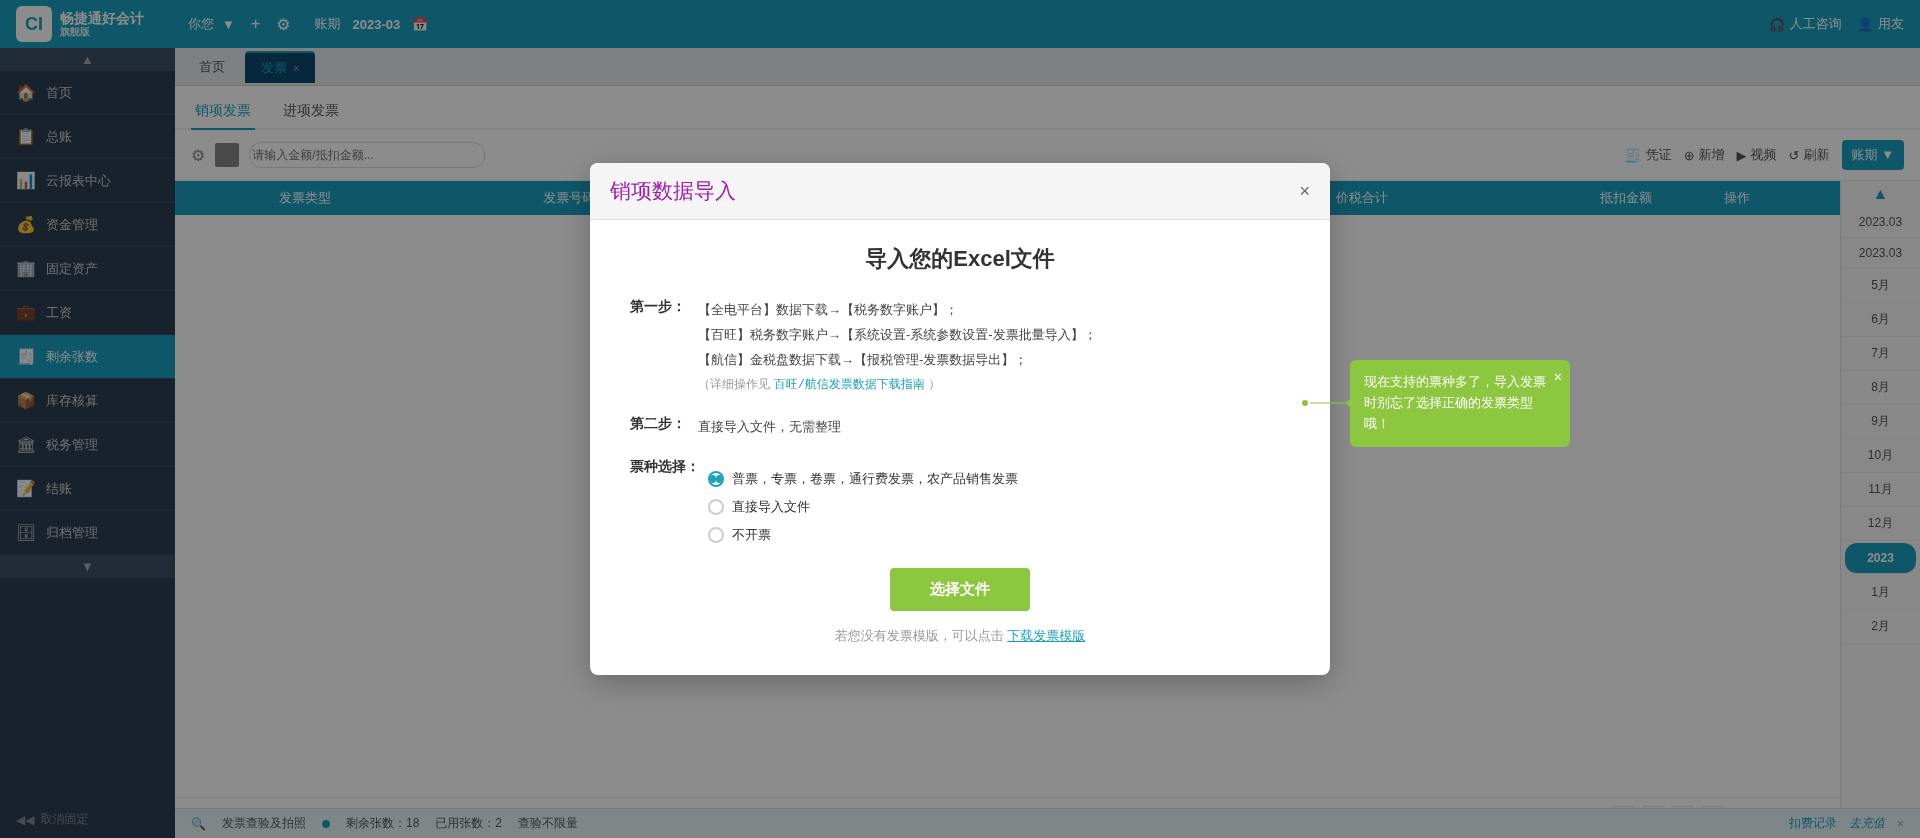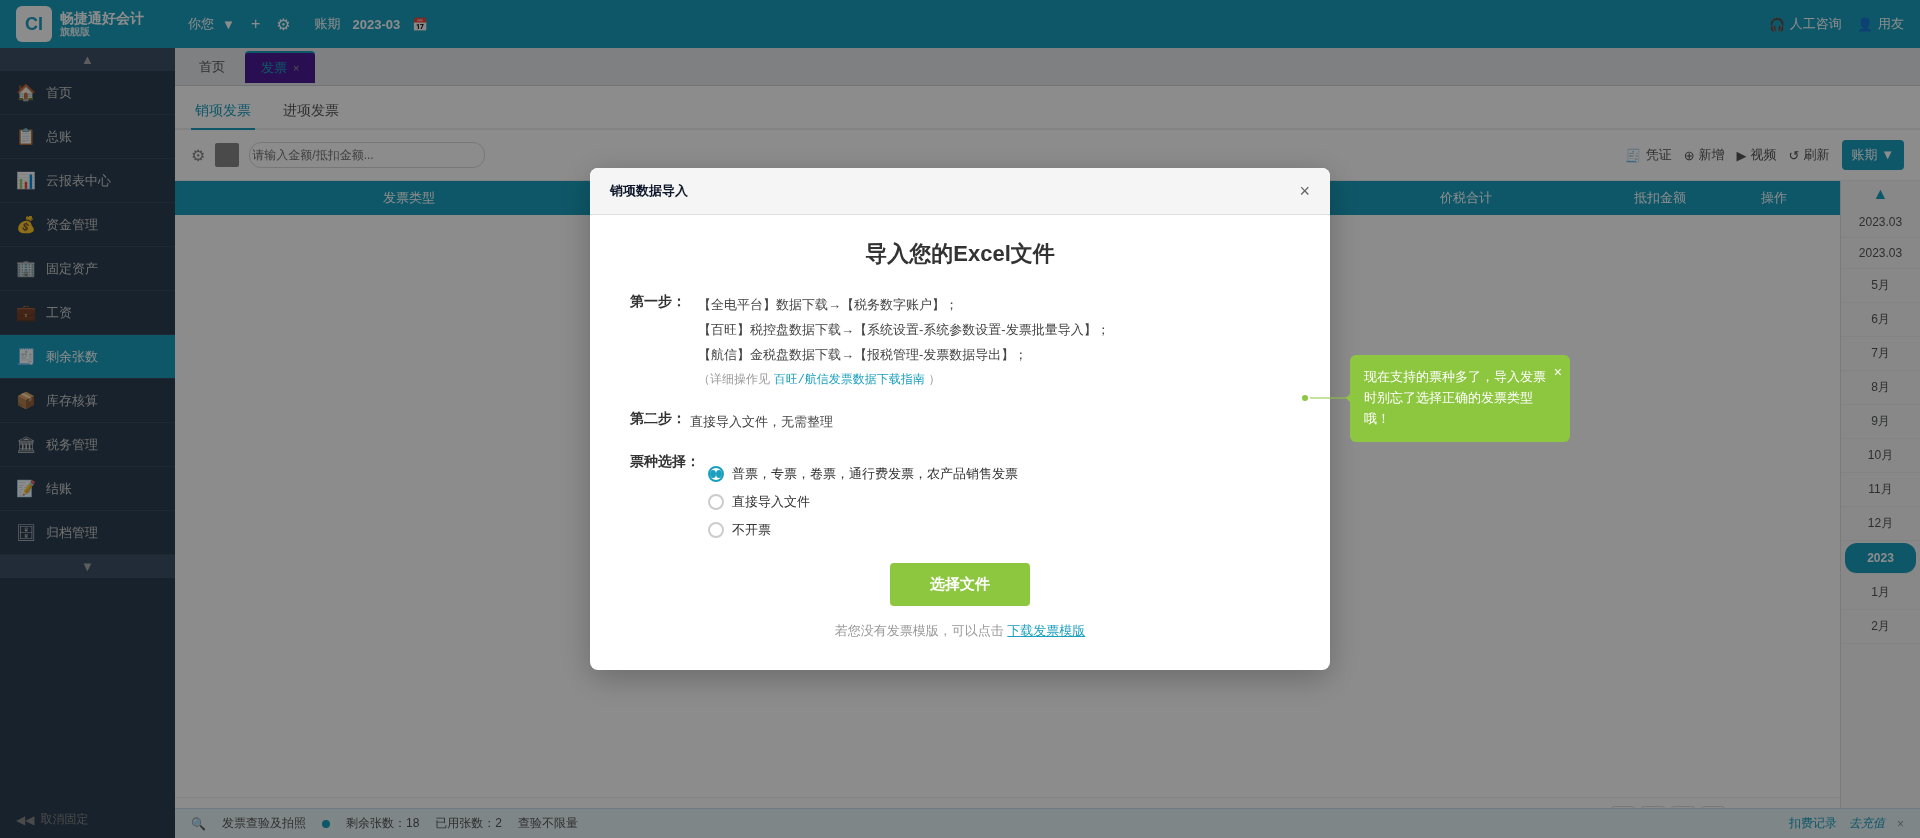--- a/index.html
+++ b/index.html
@@ -121,21 +121,21 @@
       padding: 6px 16px;
       border-radius: 4px 4px 0 0;
       cursor: pointer;
       font-size: 13px;
       color: #555;
       display: flex;
       align-items: center;
       gap: 6px;
     }
     .tab.active {
-      background: #4c1d95;
+      background: #0c4a6e;
       color: #1a9fbe;
       border-top: 2px solid #1a9fbe;
     }
     .tab .close { color: #999; font-size: 11px; }
 
     
     .invoice-area {
       flex: 1;
       background: white;
       display: flex;
@@ -261,23 +261,23 @@
     .modal-header {
       background: #f5f5f5;
       padding: 14px 20px;
       border-radius: 8px 8px 0 0;
       border-bottom: 1px solid #e0e0e0;
       display: flex;
       align-items: center;
       justify-content: space-between;
     }
     .modal-title {
-      font-size: 13px;
-      font-weight: bold;
-      color: #0f172a;
+      font-size: 21px;
+      font-weight: normal;
+      color: #a21caf;
     }
     .modal-close {
       cursor: pointer;
       color: #666;
       font-size: 18px;
       line-height: 1;
     }
     .modal-body {
       padding: 24px 40px 30px;
     }
@@ -581,21 +581,21 @@
           <button class="btn-period">
             <span>账期 ▼</span>
           </button>
         </div>
       </div>
 
       <div class="content-flex">
 
         <div style="flex:1; display:flex; flex-direction:column; overflow:hidden;">
 
-          <div style="background:#1a9fbe; color:white; display:grid; grid-template-columns:40px 40px 1fr 1fr 1fr 1fr 1fr 120px 100px; padding:8px 16px; font-size:13px; gap:4px;text-align:center;">
+          <div style="background:#1a9fbe; color:white; display:grid; grid-template-columns:40px 40px 1fr 1fr 1fr 1fr 1fr 120px 100px; padding:8px 16px; font-size:13px; gap:4px;">
             <div></div>
             <div></div>
             <div>发票类型</div>
             <div>发票号码</div>
             <div>金额</div>
             <div>税额</div>
             <div>价税合计</div>
             <div>抵扣金额</div>
             <div>操作</div>
           </div>
@@ -659,33 +659,33 @@
     </div>
 
     <div class="modal-body" style="position:relative;">
       <div class="modal-main-title">导入您的Excel文件</div>
 
       <div class="step-section">
         <div style="display:flex; gap:8px;">
           <span class="step-label">第一步：</span>
           <div class="step-content">
             <div>【全电平台】数据下载→【税务数字账户】；</div>
-            <div>【百旺】税控盘数据下载→【系统设置-系统参数设置-发票批量导入】；</div>
+            <div>【百旺】税务数字账户→【系统设置-系统参数设置-发票批量导入】；</div>
             <div>【航信】金税盘数据下载→【报税管理-发票数据导出】；</div>
             <div>
               <span class="step-note">（详细操作见</span>
               <a href="#" class="step-link">百旺/航信发票数据下载指南</a>
               <span class="step-note">）</span>
             </div>
           </div>
         </div>
       </div>
 
       <div class="step-section">
-        <div style="display:flex; gap:0;">
+        <div style="display:flex; gap:8px;">
           <span class="step-label">第二步：</span>
           <span class="step-content">直接导入文件，无需整理</span>
         </div>
       </div>
 
       <div class="step-section">
         <div style="display:flex; gap:8px; align-items:flex-start;">
           <span class="step-label">票种选择：</span>
           <div class="radio-group">
             <div class="radio-row">

